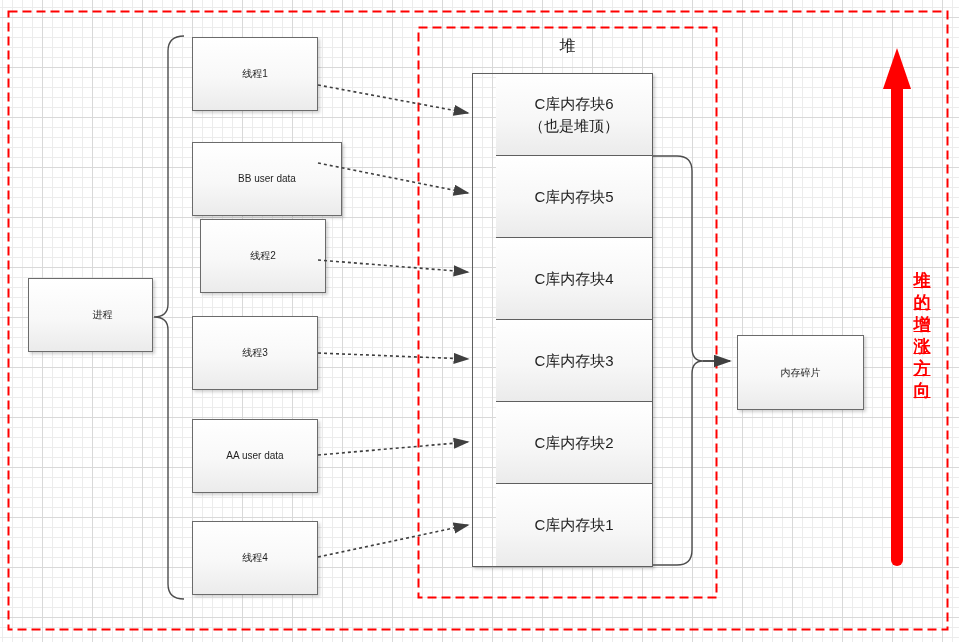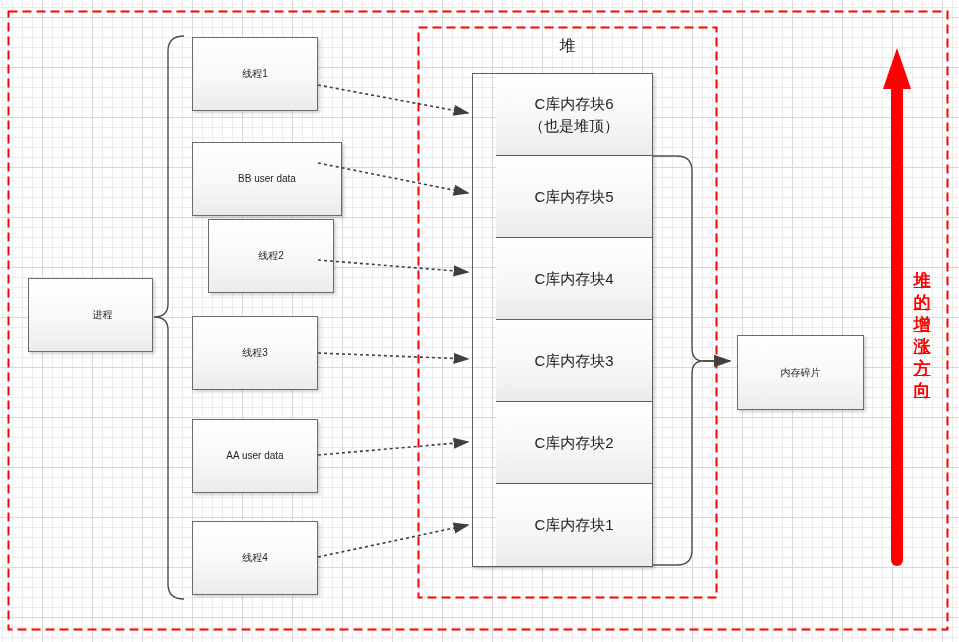--- a/index.html
+++ b/index.html
@@ -52,21 +52,21 @@
   <div class="box" style="left:28px;top:278px;width:125px;height:74px;padding-left:24px;">
     <span>进程</span>
   </div>
 
   <div class="box" style="left:192px;top:37px;width:126px;height:74px;">
     <span>线程1</span>
   </div>
   <div class="box" style="left:192px;top:126px;width:150px;height:74px;margin-top:16px;">
     <span>BB user data</span>
   </div>
-  <div class="box" style="left:208px;top:219px;width:126px;height:74px;">
+  <div class="box" style="left:200px;top:219px;width:126px;height:74px;">
     <span>线程2</span>
   </div>
   <div class="box" style="left:192px;top:316px;width:126px;height:74px;text-align:right;">
     <span>线程3</span>
   </div>
   <div class="box" style="left:192px;top:419px;width:126px;height:74px;">
     <span>AA user data</span>
   </div>
   <div class="box" style="left:192px;top:521px;width:126px;height:74px;">
     <span>线程4</span>

